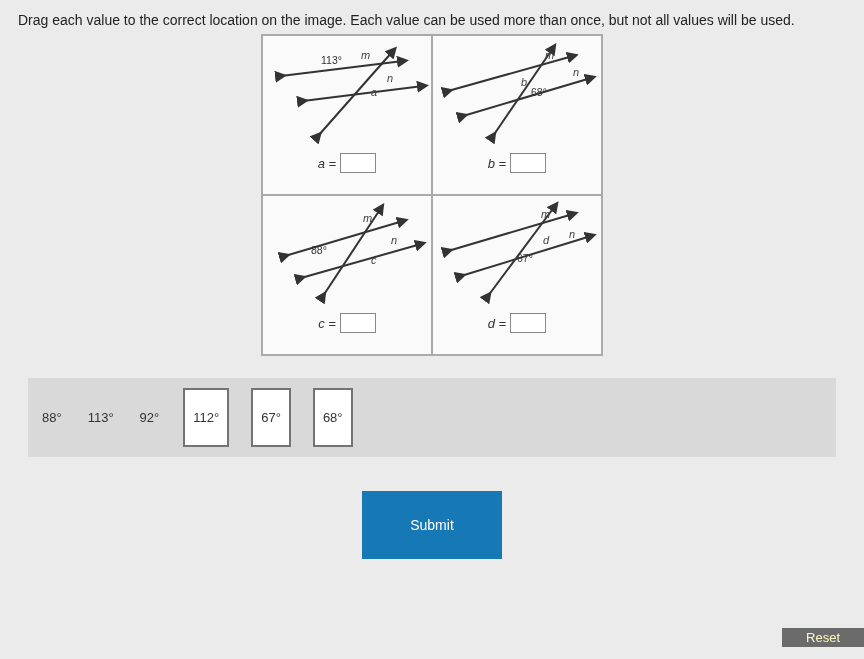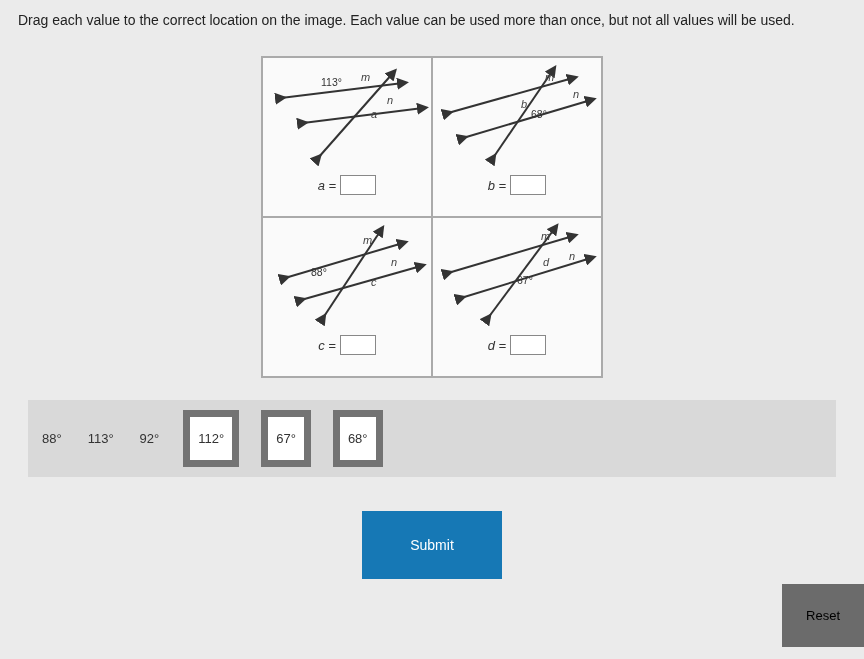--- a/index.html
+++ b/index.html
@@ -1,32 +1,32 @@
 <!DOCTYPE html>
 <html><head>
 <meta charset="utf-8">
 <style>
 *{box-sizing:border-box;margin:0;padding:0}
 body{font-family:Arial,sans-serif;background:#ebebeb;width:864px;height:659px;overflow:hidden;color:#333;position:relative}
 .content{padding:12px 18px 0}
-.instr1{font-size:14px;margin-bottom:28px;color:#222}
+.instr1{font-size:14px;margin-bottom:6px;color:#222}
 .instr2{font-size:13.5px;margin-bottom:18px;color:#222}
 .instr2 b{font-family:'Times New Roman',serif;font-weight:bold}
 .grid-wrap{display:flex;justify-content:center}
 .grid{display:grid;grid-template-columns:170px 170px;grid-template-rows:160px 160px;border:1px solid #aaa;background:#fff}
 .cell{border:1px solid #aaa;position:relative;background:#fafafa}
 .diagram{width:100%;height:115px;position:relative}
 .eq{text-align:center;font-size:13px;font-style:italic;color:#333;display:flex;align-items:center;justify-content:center;gap:4px;margin-top:2px}
 .dropbox{display:inline-block;width:36px;height:20px;border:1px solid #888;background:#fff;vertical-align:middle}
 .choices-bar{background:#d9d9d9;margin:22px 10px 0;padding:10px 12px;display:flex;gap:22px;align-items:center;font-size:13px}
 .choice{background:transparent;padding:3px 2px;color:#333;cursor:grab}
-.choice.boxed{background:#fff;border:7px solid #737373;padding:14px 8px}
+.choice.boxed{background:#fff;border:2px solid #737373;padding:20px 8px}
 .submit-row{display:flex;justify-content:center;margin-top:34px}
 .submit{background:#1678b5;color:#fff;border:none;padding:26px 48px;font-size:14px;cursor:pointer}
-.reset{position:absolute;right:0;bottom:12px;background:#6b6b6b;color:#000000;padding:24px 24px;font-size:13px;cursor:pointer}
+.reset{position:absolute;right:0;bottom:12px;background:#6b6b6b;color:#fef9c3;padding:2px 24px;font-size:13px;cursor:pointer}
 svg{position:absolute;top:0;left:0}
 .lbl{position:absolute;font-size:11px;font-style:italic;color:#444}
 .ang{position:absolute;font-size:10.5px;color:#333}
 </style>
 </head>
 <body>
 
 <div class="content">
   <p class="instr1">Drag each value to the correct location on the image. Each value can be used more than once, but not all values will be used.</p>
 

